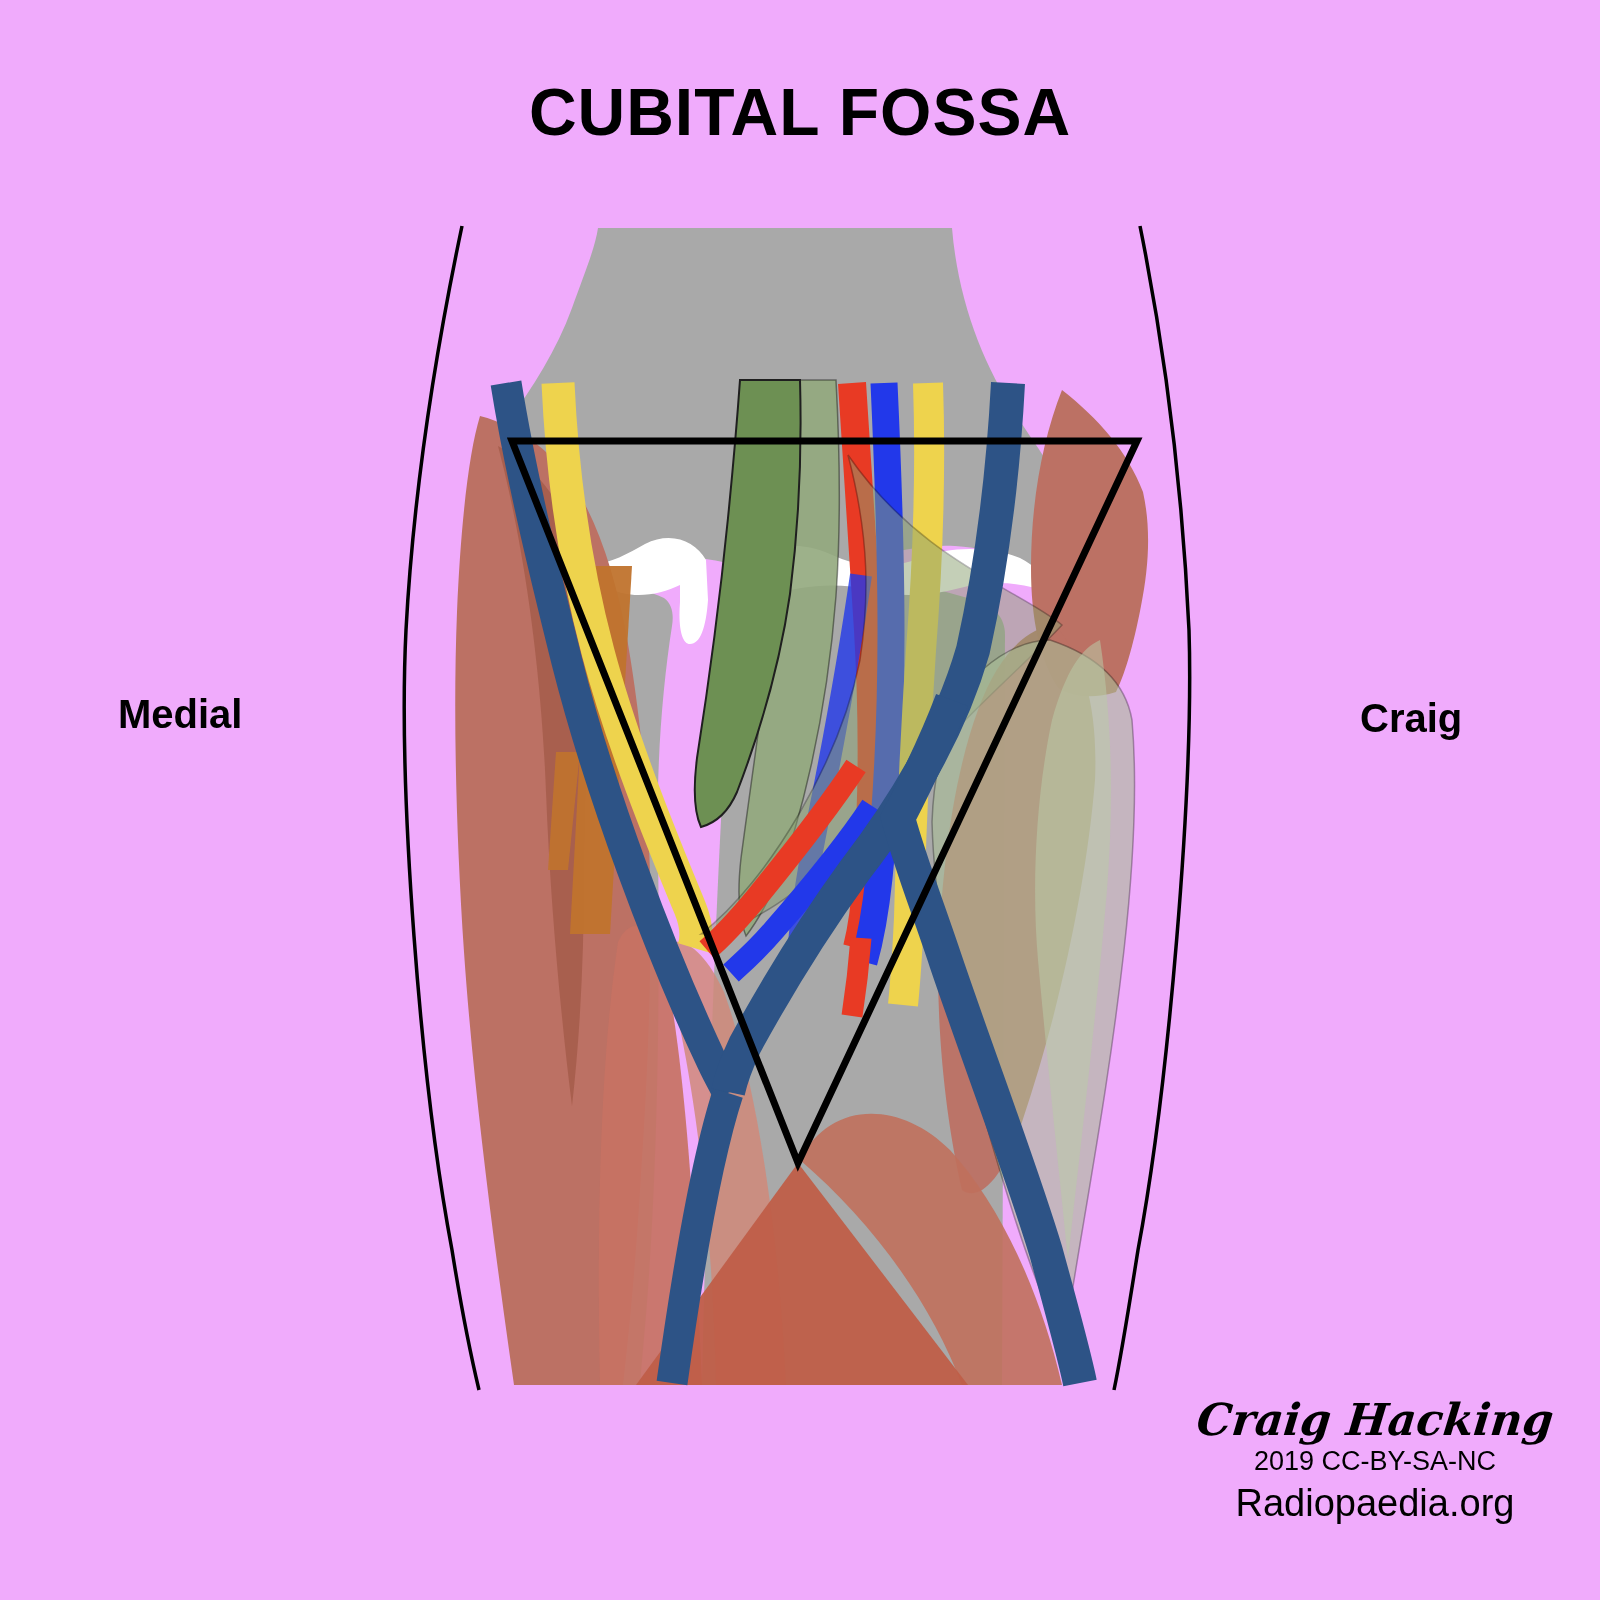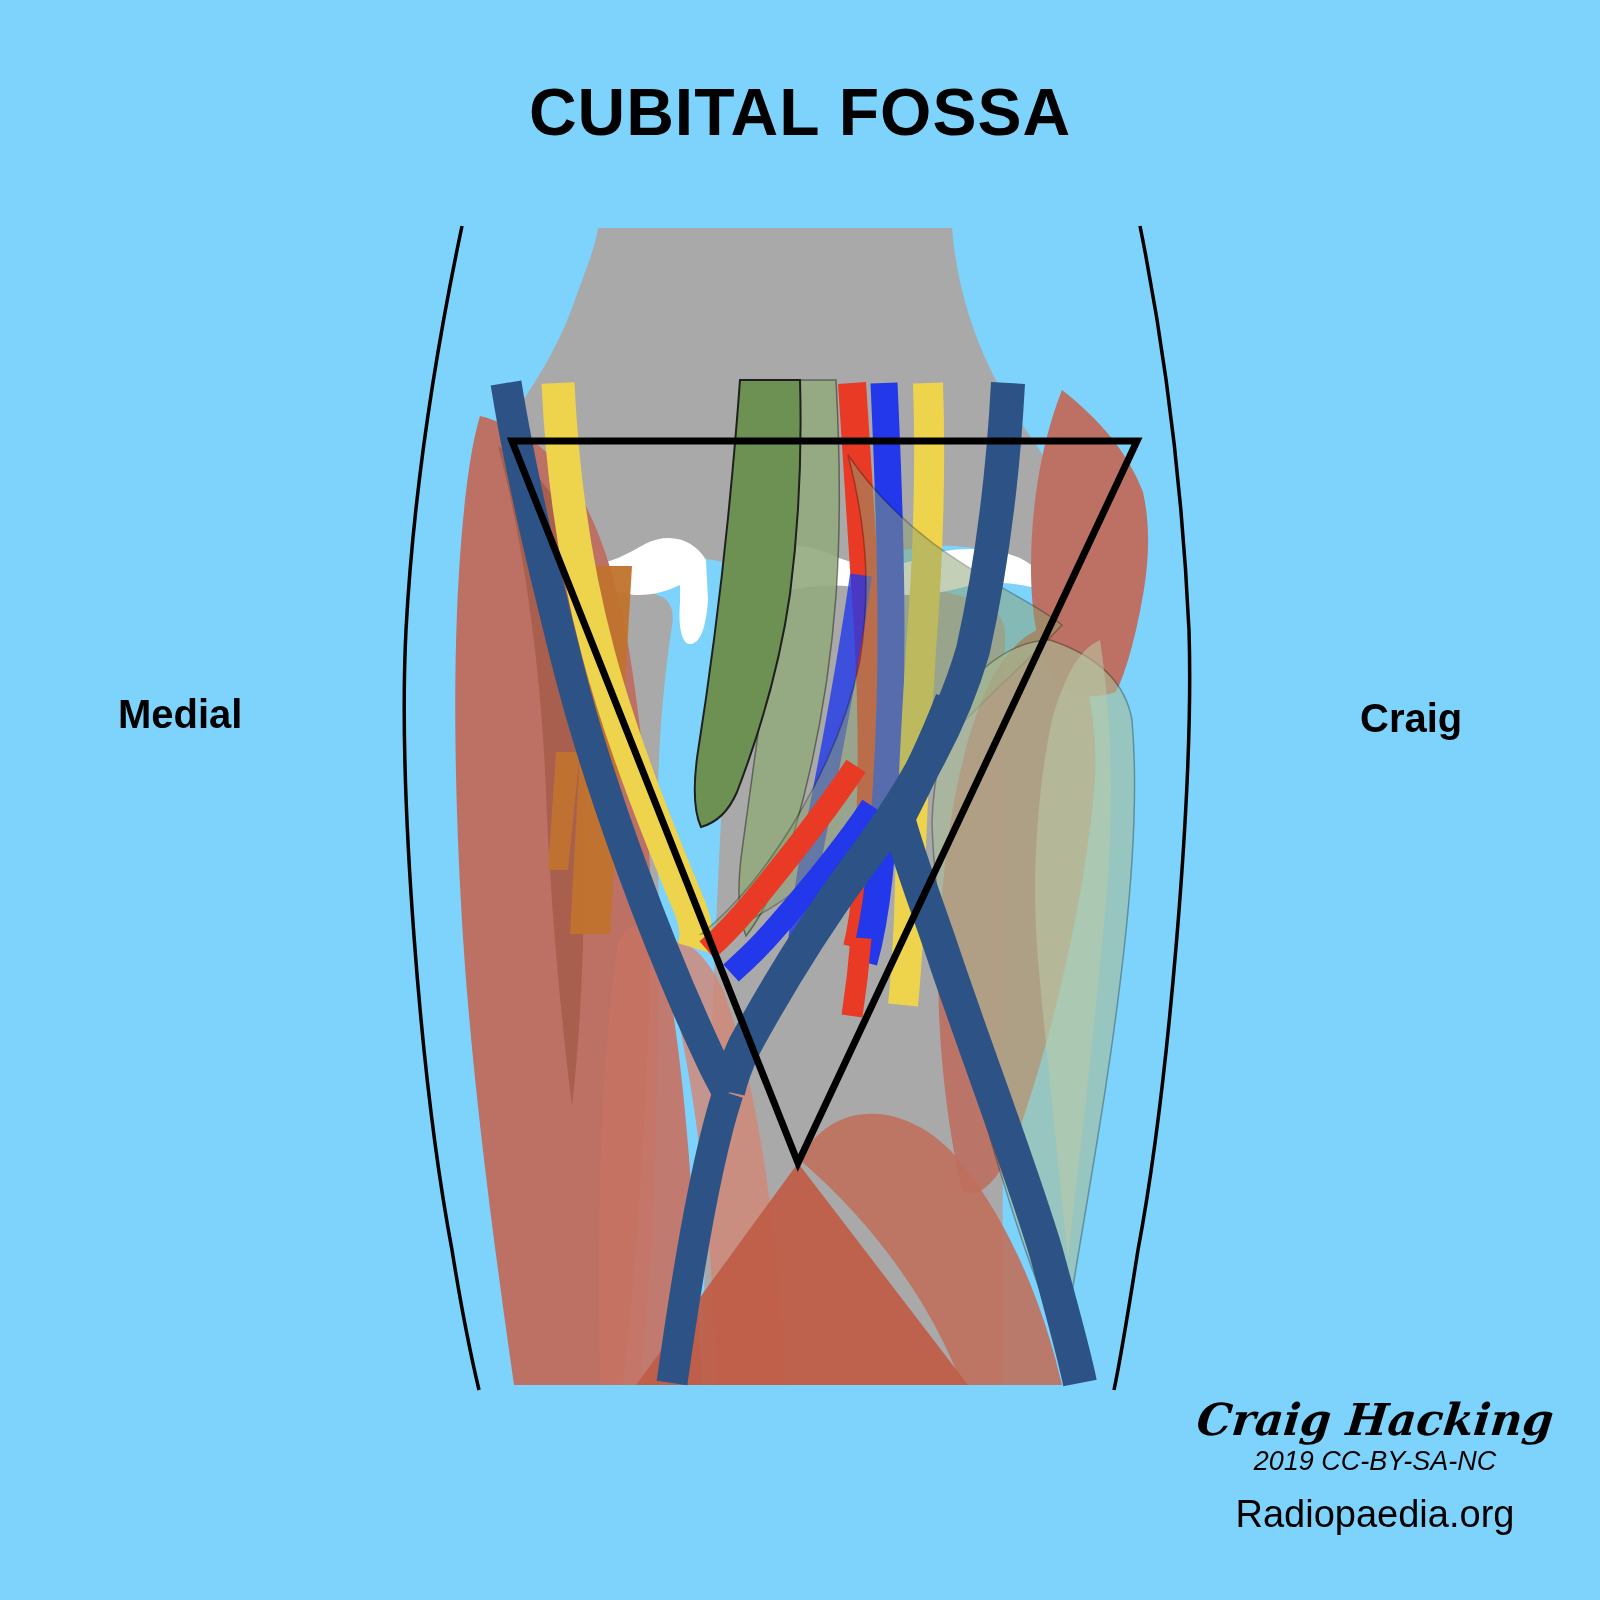--- a/index.html
+++ b/index.html
@@ -1,26 +1,26 @@
 <!DOCTYPE html>
 <html><head>
 <meta charset="utf-8">
 <style>
   html,body{margin:0;padding:0;background:#ffffff;}
-  #canvas{position:relative;width:1600px;height:1600px;background:#7dd3fc;overflow:hidden;
+  #canvas{position:relative;width:1600px;height:1600px;background:#f0abfc;overflow:hidden;
           font-family:"Liberation Sans", sans-serif;}
   #art{position:absolute;left:0;top:0;}
   .txt{position:absolute;color:#000;}
   #title{left:0;top:74px;width:1600px;text-align:center;font-size:66px;font-weight:bold;letter-spacing:1px;}
   #lateral-label{left:118px;top:692px;font-size:40px;font-weight:bold;}
   #medial-label{left:1360px;top:696px;font-size:40px;font-weight:bold;}
   #attribution{left:1190px;top:1396px;width:370px;display:flex;flex-direction:column;align-items:center;}
   #author-sig{font-family:"DejaVu Serif", serif;font-style:italic;font-size:44px;font-weight:bold;transform:skewX(-6deg);line-height:1.1;}
-  #license-line{font-size:27px;margin-top:2px;font-style:italic;}
-  #source-line{font-size:38px;margin-top:16px;}
+  #license-line{font-size:27px;margin-top:2px;}
+  #source-line{font-size:38px;margin-top:5px;}
 </style>
 </head>
 <body>
 
 <div id="canvas">
 
   <svg id="art" width="1600" height="1600" viewBox="0 0 1600 1600">
 
     <path d="M462,226 C438,340 414,480 406,630 C398,790 420,1080 452,1250 C460,1300 470,1352 479,1390" fill="none" stroke-width="3.5" stroke="#000000"></path>
     <path d="M1140,226 C1163,340 1182,480 1189,630 C1194,790 1168,1090 1138,1250 C1130,1300 1122,1352 1114,1390" fill="none" stroke-width="3.5" stroke="#000000"></path>

